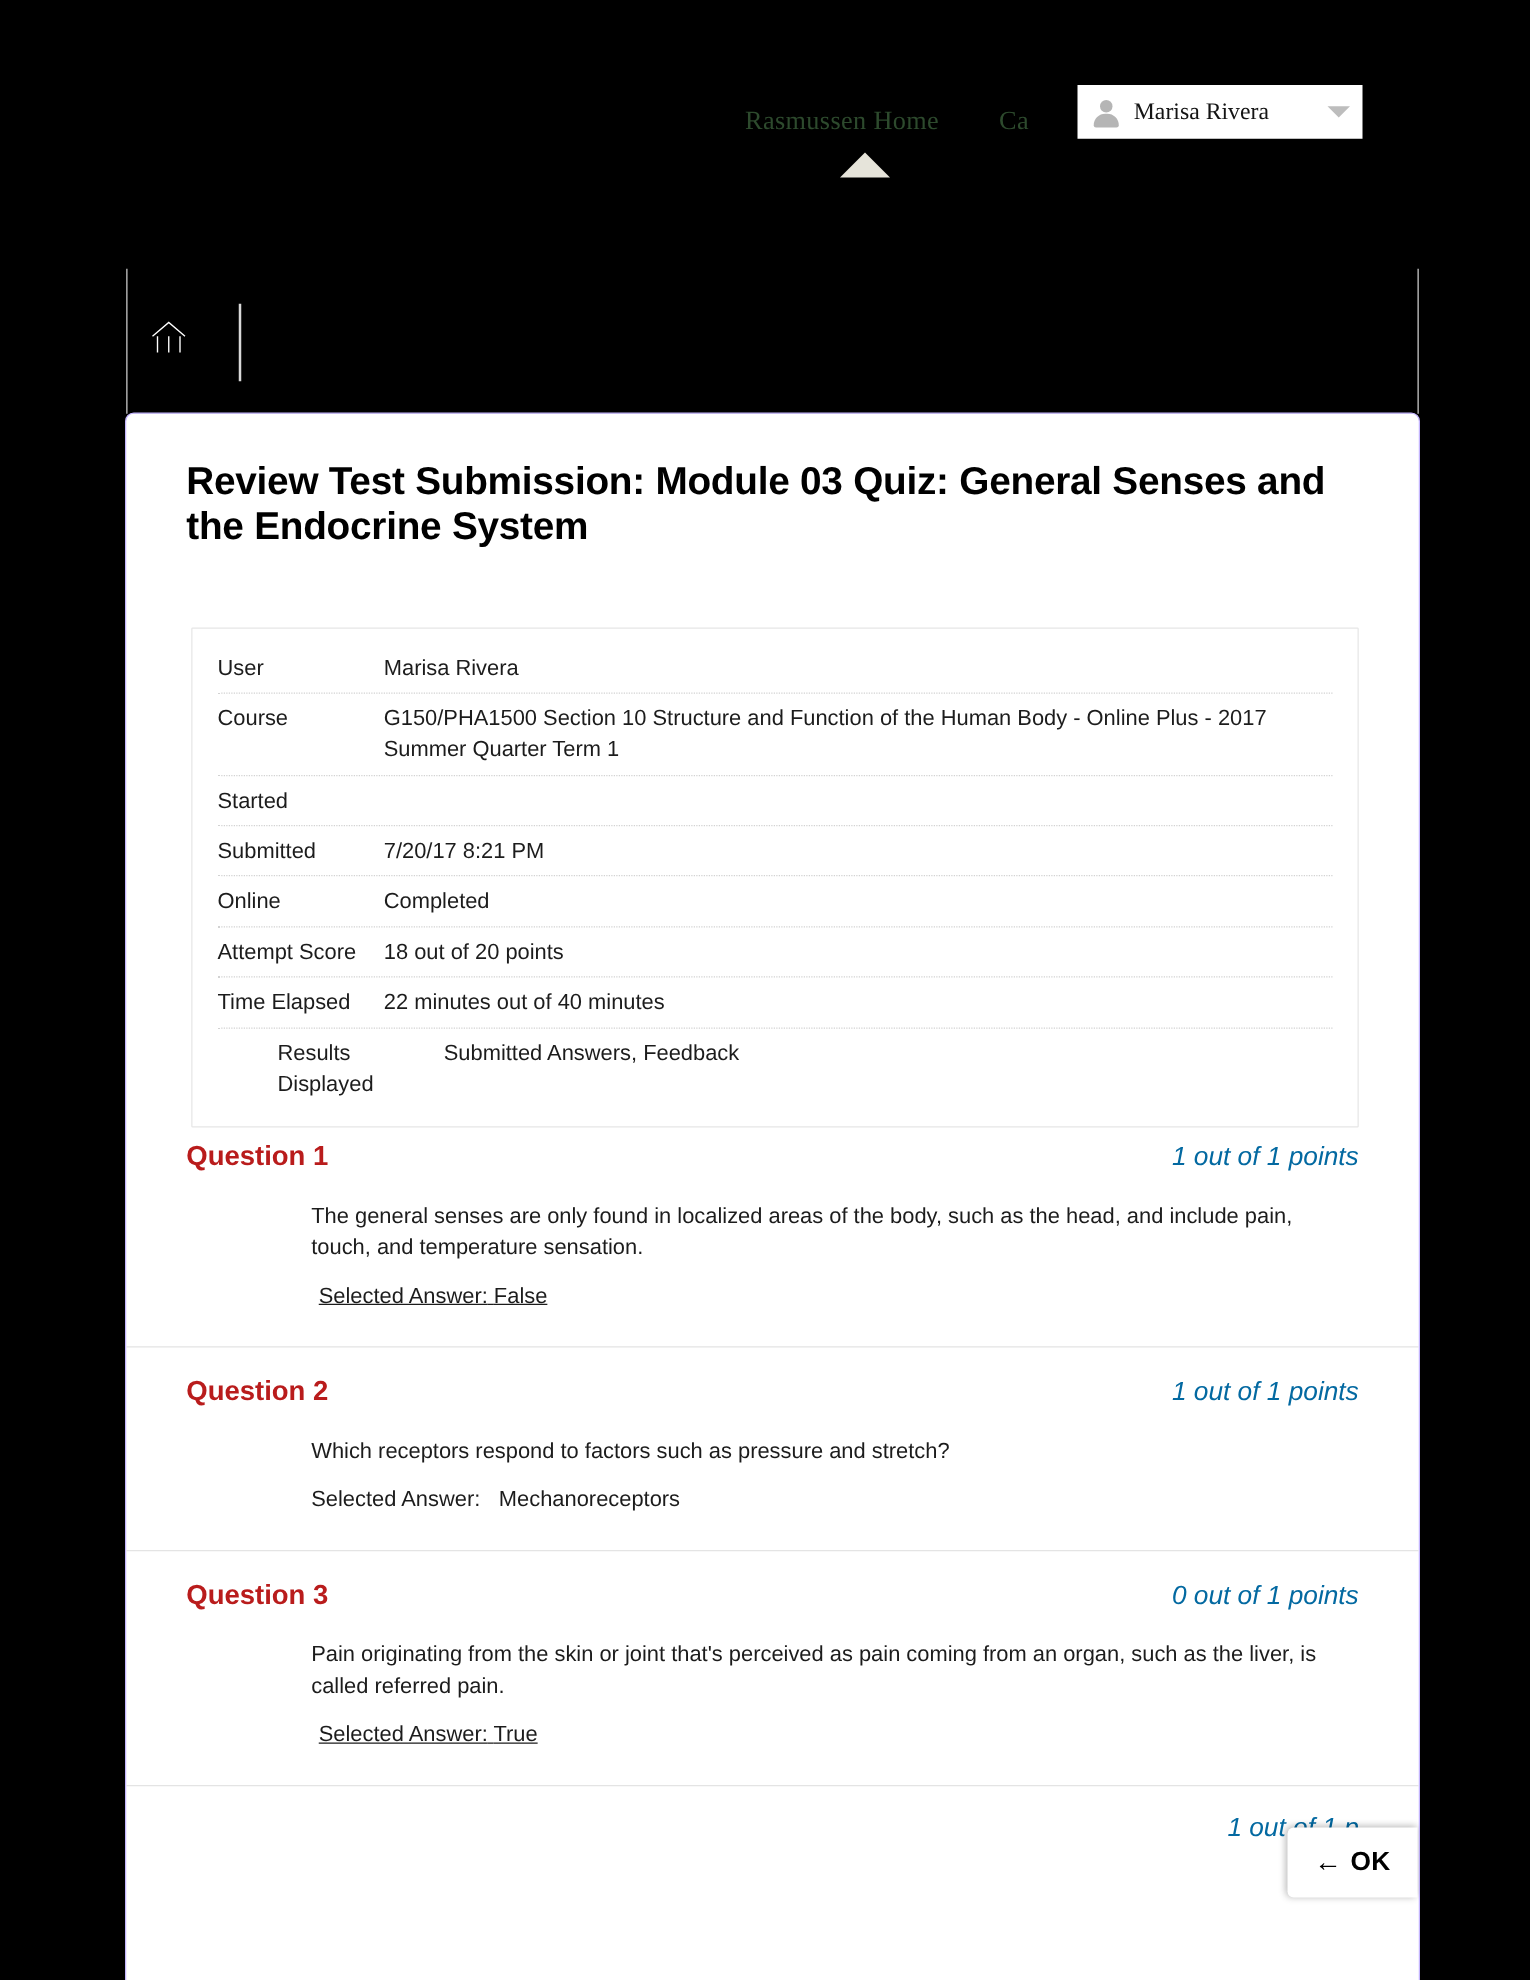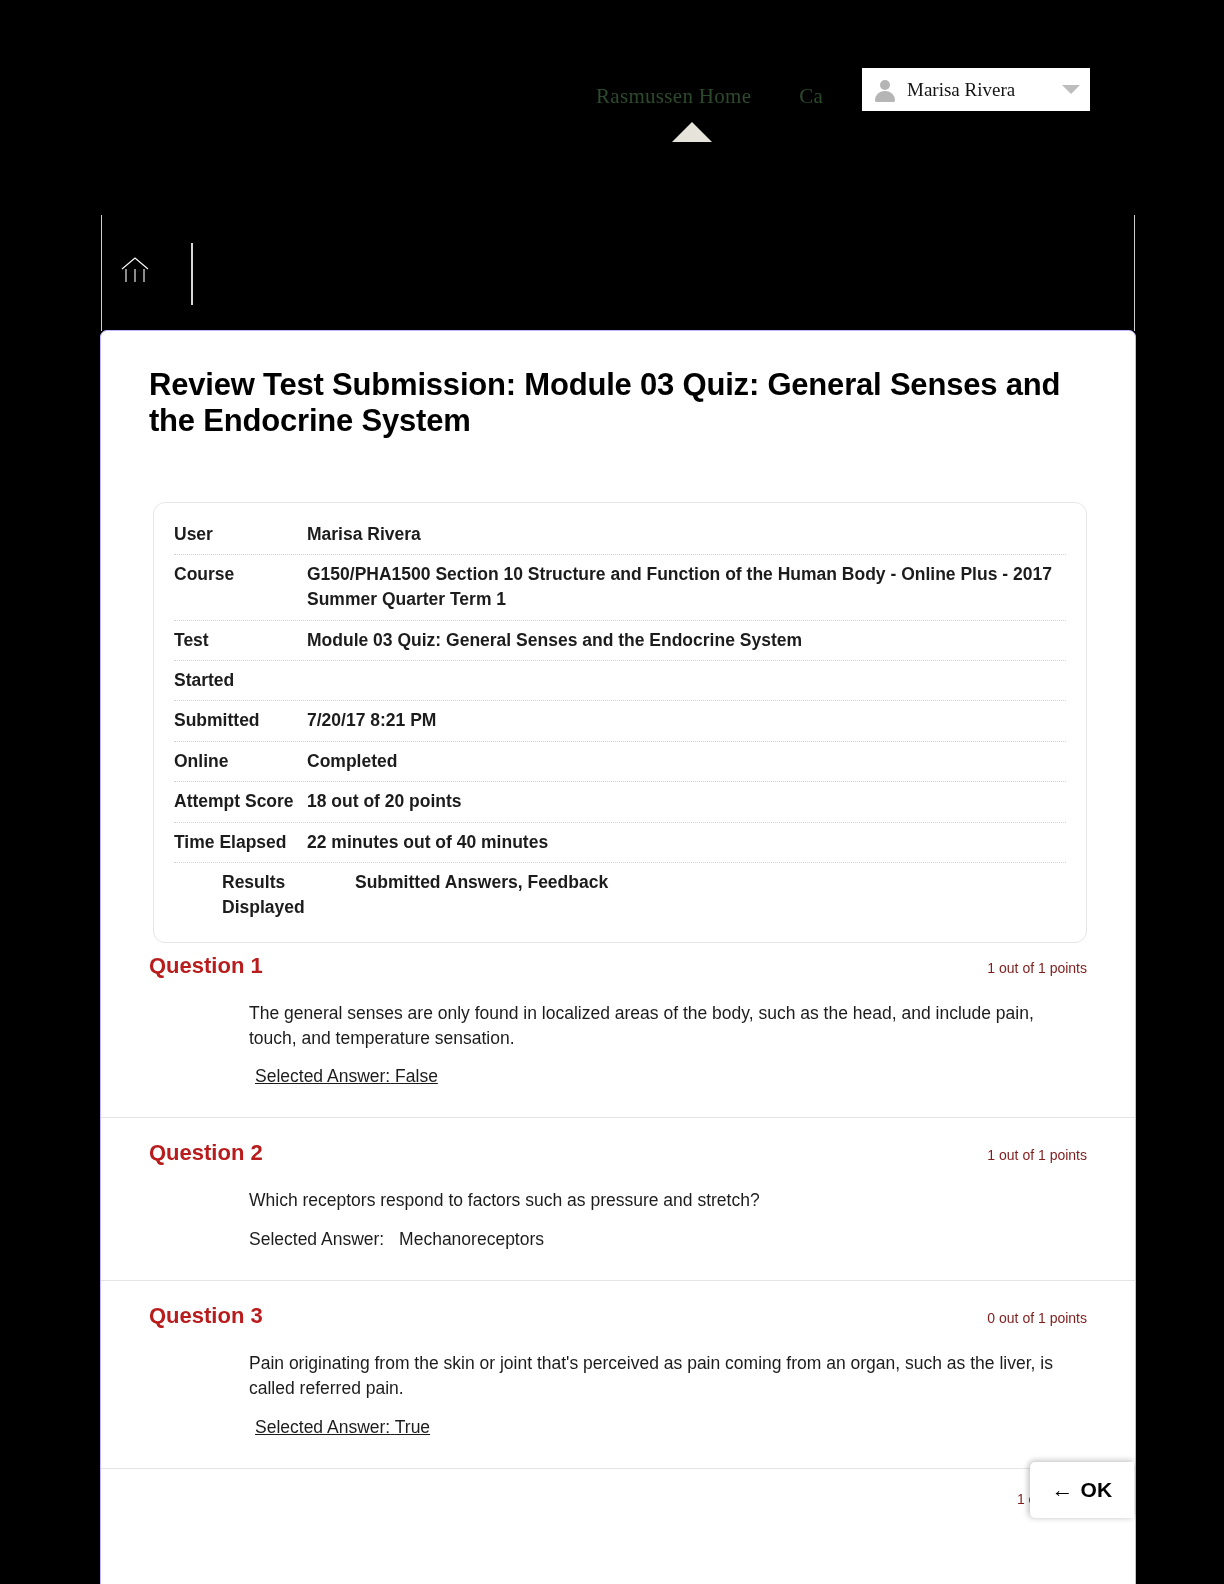--- a/index.html
+++ b/index.html
@@ -161,23 +161,22 @@
     font-weight: bold;
     line-height: 1.17;
     color: #000000;
     letter-spacing: -0.2px;
   }
 
   
   .info-box {
     margin: 62px 48px 0 52px;
     border: 1px solid #e6e6e6;
-    border-radius: 12px;
+    border-radius: 1px;
     padding: 12px 20px 14px 20px;
-    font-weight: bold;
   }
 
   .info-row {
     display: flex;
     align-items: flex-start;
     padding: 7px 0 7px 0;
     border-bottom: 1px dotted #d2d2d2;
   }
   .info-row:last-child { border-bottom: none; margin-left: 48px; }
 
@@ -209,23 +208,24 @@
     justify-content: space-between;
   }
 
   .q-title {
     font-size: 22px;
     font-weight: bold;
     color: #b91c1c;
   }
 
   .q-points {
-    font-size: 14px;
-    color: #7f1d1d;
+    font-size: 21px;
+    color: #0369a1;
     white-space: nowrap;
+    font-style: italic;
   }
 
   .q-body {
     margin: 22px 0 0 100px;
   }
 
   .q-text {
     font-size: 17.5px;
     line-height: 1.42;
     color: #1c1c1c;
@@ -321,24 +321,20 @@
       <div class="info-row">
         <div class="info-label">User</div>
         <div class="info-value">Marisa Rivera</div>
       </div>
 
       <div class="info-row">
         <div class="info-label">Course</div>
         <div class="info-value">G150/PHA1500 Section 10 Structure and Function of the Human Body - Online Plus - 2017 Summer Quarter Term 1</div>
       </div>
 
-      <div class="info-row">
-        <div class="info-label">Test</div>
-        <div class="info-value">Module 03 Quiz: General Senses and the Endocrine System</div>
-      </div>
 
       <div class="info-row">
         <div class="info-label">Started</div>
       </div>
 
       <div class="info-row">
         <div class="info-label">Submitted</div>
         <div class="info-value">7/20/17 8:21 PM</div>
       </div>
 

